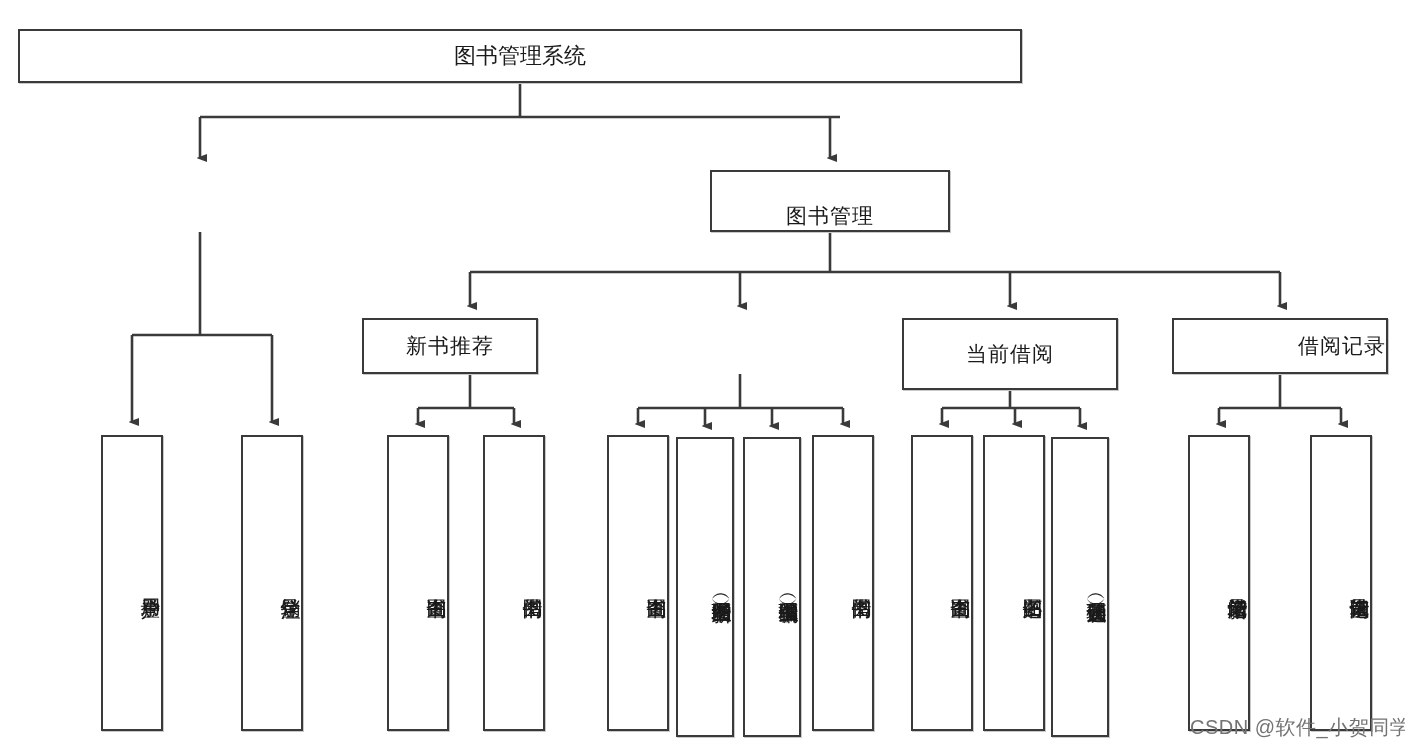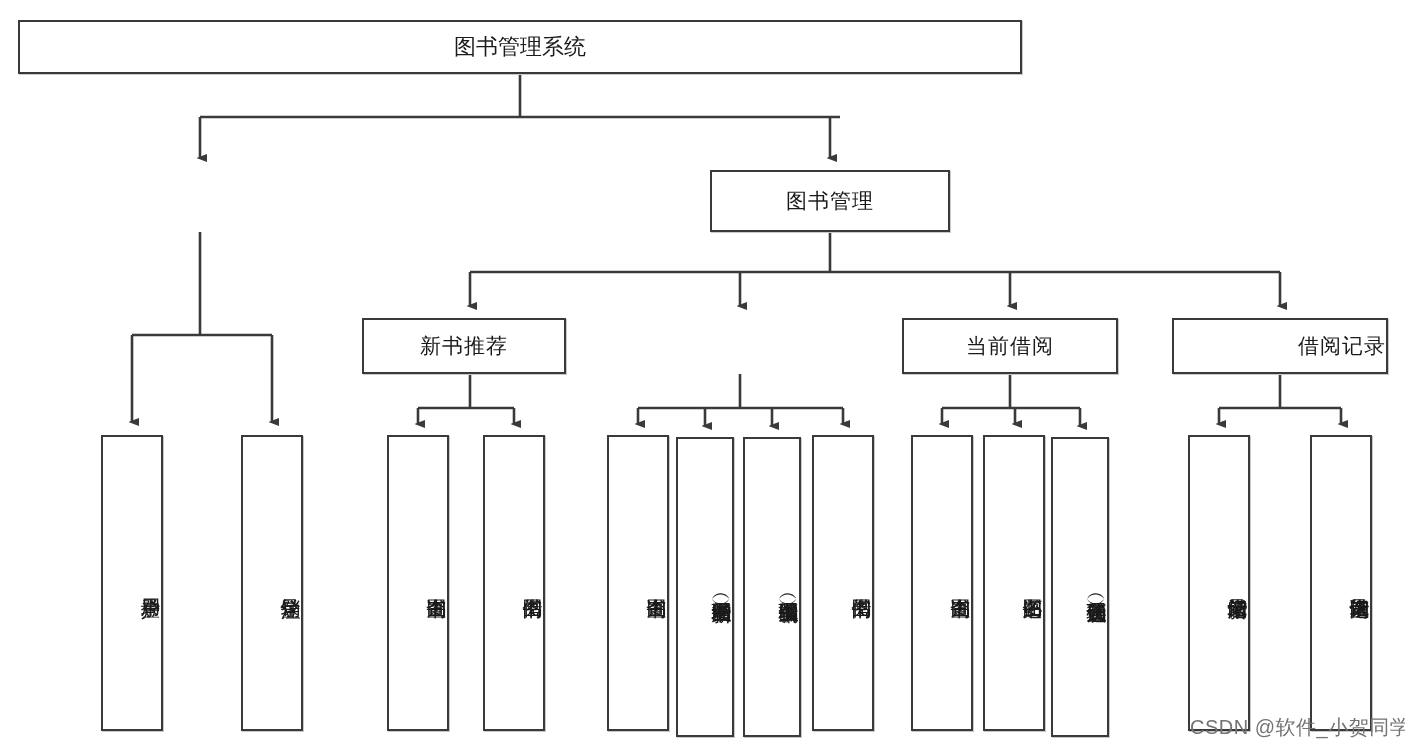--- a/index.html
+++ b/index.html
@@ -114,32 +114,32 @@
       <path d="M1015,408 L1015,424" marker-end="url(#arrow)"></path>
       <path d="M1080,408 L1080,426" marker-end="url(#arrow)"></path>
 
       <path d="M1280,374 L1280,408"></path>
       <path d="M1219,408 L1341,408"></path>
       <path d="M1219,408 L1219,424" marker-end="url(#arrow)"></path>
       <path d="M1341,408 L1341,424" marker-end="url(#arrow)"></path>
     </g>
   </svg>
 
-  <div class="node root" style="left:18px; top:20px; width:1004px; height:54px;">
+  <div class="node root" style="left:18px; top:29px; width:1004px; height:54px;">
     <span class="lbl">图书管理系统</span>
   </div>
 
-  <div class="node h" style="left:710px; top:170px; width:240px; height:62px;">
+  <div class="node h" style="left:710px; top:170px; width:240px; height:62px;align-items:flex-end;">
     <span class="lbl">图书管理</span>
   </div>
 
-  <div class="node h" style="left:362px; top:318px; width:204px; height:56px;">
+  <div class="node h" style="left:362px; top:318px; width:176px; height:56px;">
     <span class="lbl">新书推荐</span>
   </div>
-  <div class="node h" style="left:902px; top:318px; width:216px; height:56px;">
+  <div class="node h" style="left:902px; top:318px; width:216px; height:72px;">
     <span class="lbl">当前借阅</span>
   </div>
   <div class="node h" style="left:1172px; top:318px; width:216px; height:56px;justify-content:flex-end;">
     <span class="lbl">借阅记录</span>
   </div>
 
   <div class="node v" style="left:101px; top:435px; width:62px; height:296px;">
     <span class="lbl">用户登录</span>
   </div>
   <div class="node v" style="left:241px; top:435px; width:62px; height:296px;">

